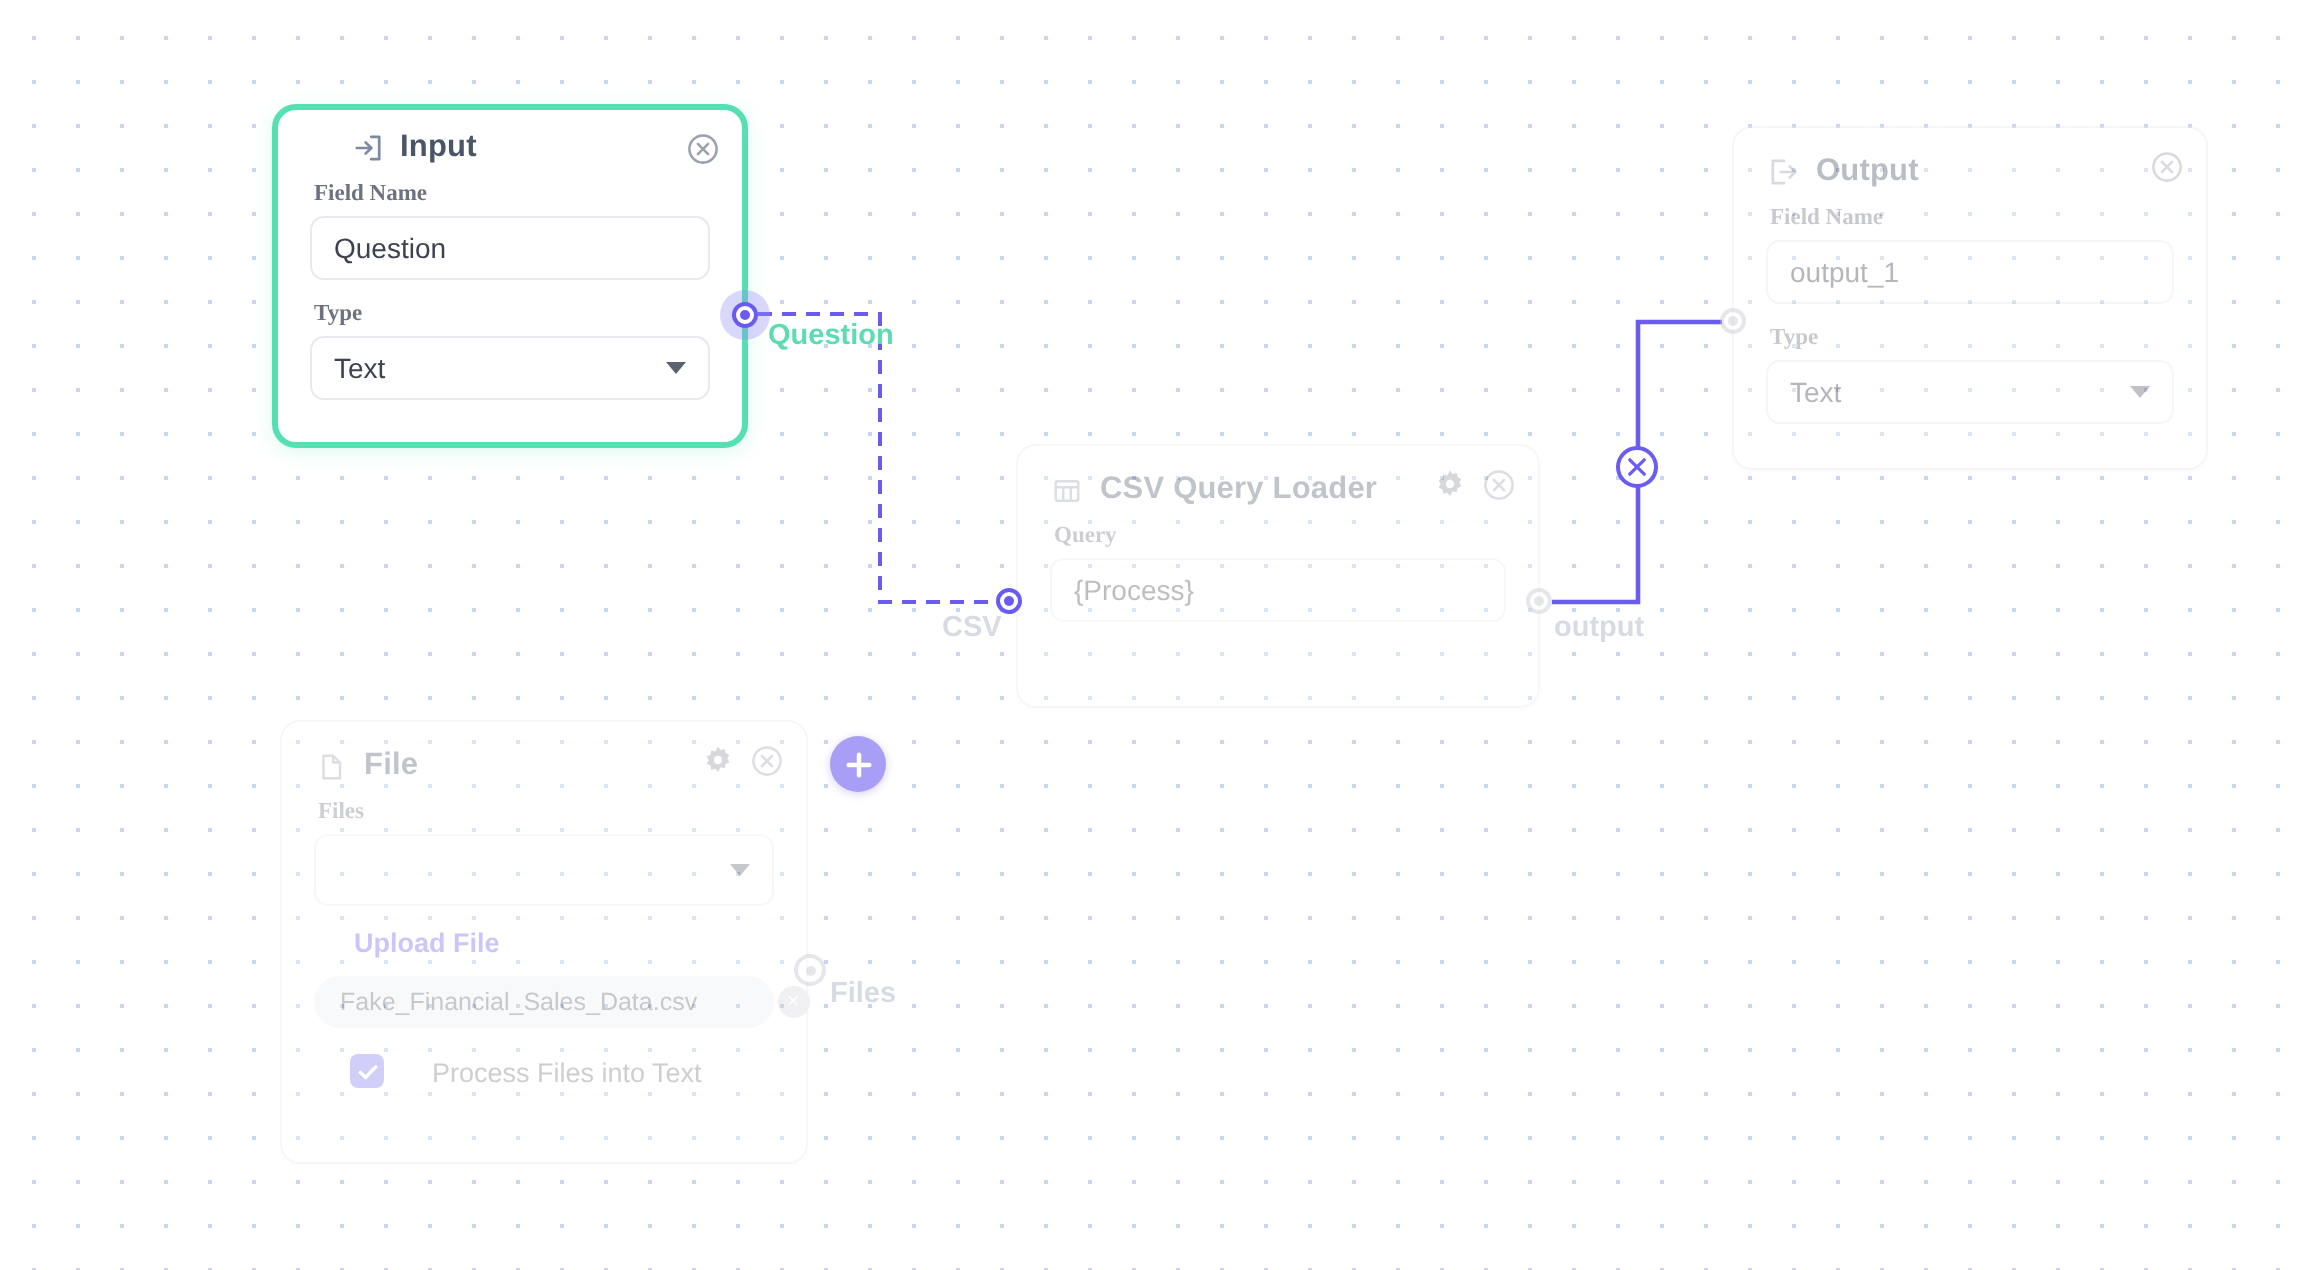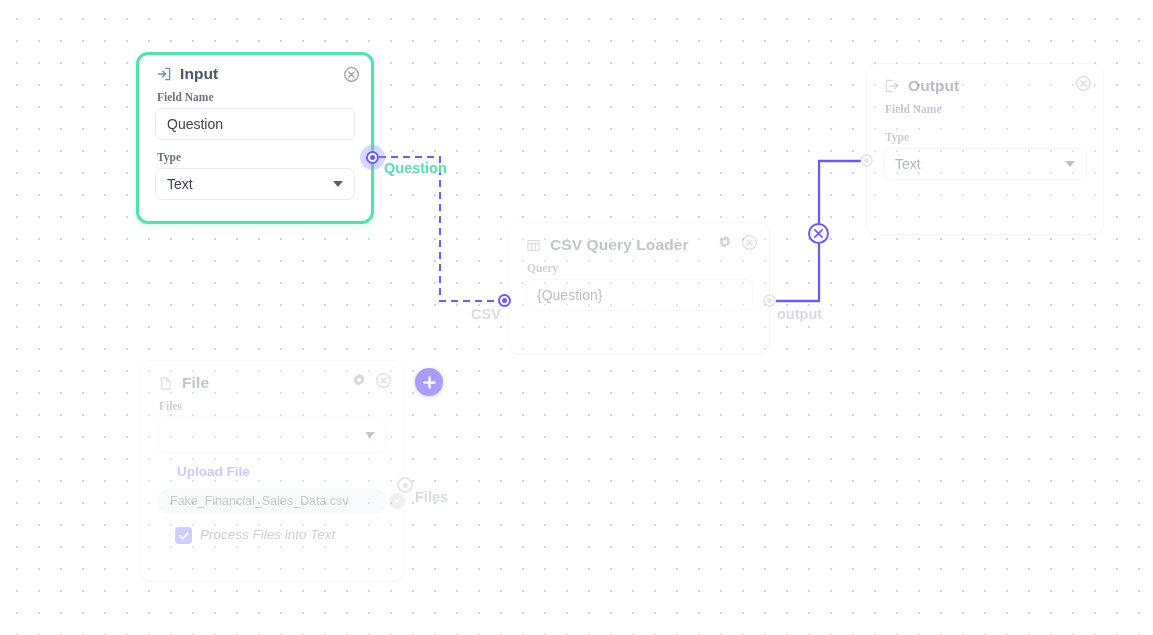--- a/index.html
+++ b/index.html
@@ -67,21 +67,21 @@
   }
   .gap{height:11px;}
 
   
   #node-input{
     left:136px;top:52px;width:238px;height:172px;
     border:3px solid #54e0b0;border-radius:12px;
     box-shadow:0 2px 10px rgba(84,224,176,.20);
   }
   #node-input .node-title{color:#4a5568;}
-  #node-input .node-header{padding-top:10px;}
+  #node-input .node-header{padding-top:10px;margin-left:20px;}
 
   
   #node-output{
     left:866px;top:63px;width:238px;height:172px;
     opacity:.38;
   }
   #node-output .node-title{color:#4a5568;}
 
   
   #node-csv{
@@ -106,21 +106,21 @@
   .chip{
     display:flex;align-items:center;justify-content:space-between;
     background:#edeef3;border-radius:14px;height:26px;
     padding:0 6px 0 13px;font-size:12.5px;color:#5a5f6e;gap:40px;
   }
   .chip-x{
     width:16px;height:16px;border-radius:50%;background:#d4d6de;
     display:flex;align-items:center;justify-content:center;
     color:#fff;font-size:11px;line-height:1;cursor:pointer;flex:none;
   }
-  .checkrow{display:flex;align-items:flex-start;gap:8px;padding:13px 0 0 18px;font-style:italic;}
+  .checkrow{display:flex;align-items:flex-end;gap:24px;padding:13px 0 0 18px;}
   .checkbox{
     width:17px;height:17px;border-radius:4px;background:#7c73f2;
     display:flex;align-items:center;justify-content:center;flex:none;
   }
   .checkbox svg{display:block;}
   .checklabel{font-size:13.5px;color:#6d7280;}
 
   
   .handle{
     position:absolute;width:13px;height:13px;border-radius:50%;
@@ -232,20 +232,21 @@
         <span class="ico-btn">
           <svg width="17" height="17" viewBox="0 0 20 20">
             <circle cx="10" cy="10" r="8" fill="none" stroke="#9aa0ae" stroke-width="1.5"></circle>
             <path d="M7 7 L13 13 M13 7 L7 13" stroke="#9aa0ae" stroke-width="1.5" stroke-linecap="round"></path>
           </svg>
         </span>
       </span>
     </div>
     <div class="body">
       <div class="field-label">Field Name</div>
+      <div class="txtfield">output_1</div>
       <div class="gap"></div>
       <div class="field-label">Type</div>
       <div class="selfield">
         <span>Text</span>
         <span class="caret"></span>
       </div>
     </div>
   </div>
   <div class="handle dim" style="left:860px;top:154px;">
     <span class="handle-dot"></span>
@@ -270,21 +271,21 @@
         <span class="ico-btn">
           <svg width="17" height="17" viewBox="0 0 20 20">
             <circle cx="10" cy="10" r="8" fill="none" stroke="#9aa0ae" stroke-width="1.5"></circle>
             <path d="M7 7 L13 13 M13 7 L7 13" stroke="#9aa0ae" stroke-width="1.5" stroke-linecap="round"></path>
           </svg>
         </span>
       </span>
     </div>
     <div class="body">
       <div class="field-label">Query</div>
-      <div class="txtfield">{Question}</div>
+      <div class="txtfield">{Process}</div>
     </div>
   </div>
   <div class="handle active" style="left:498px;top:294px;">
     <span class="handle-dot"></span>
   </div>
   <div class="handle-label hl-dim" style="left:471px;top:306px;">CSV</div>
   <div class="handle dim" style="left:763px;top:294px;">
     <span class="handle-dot"></span>
   </div>
   <div class="handle-label hl-dim" style="left:777px;top:306px;">output</div>

